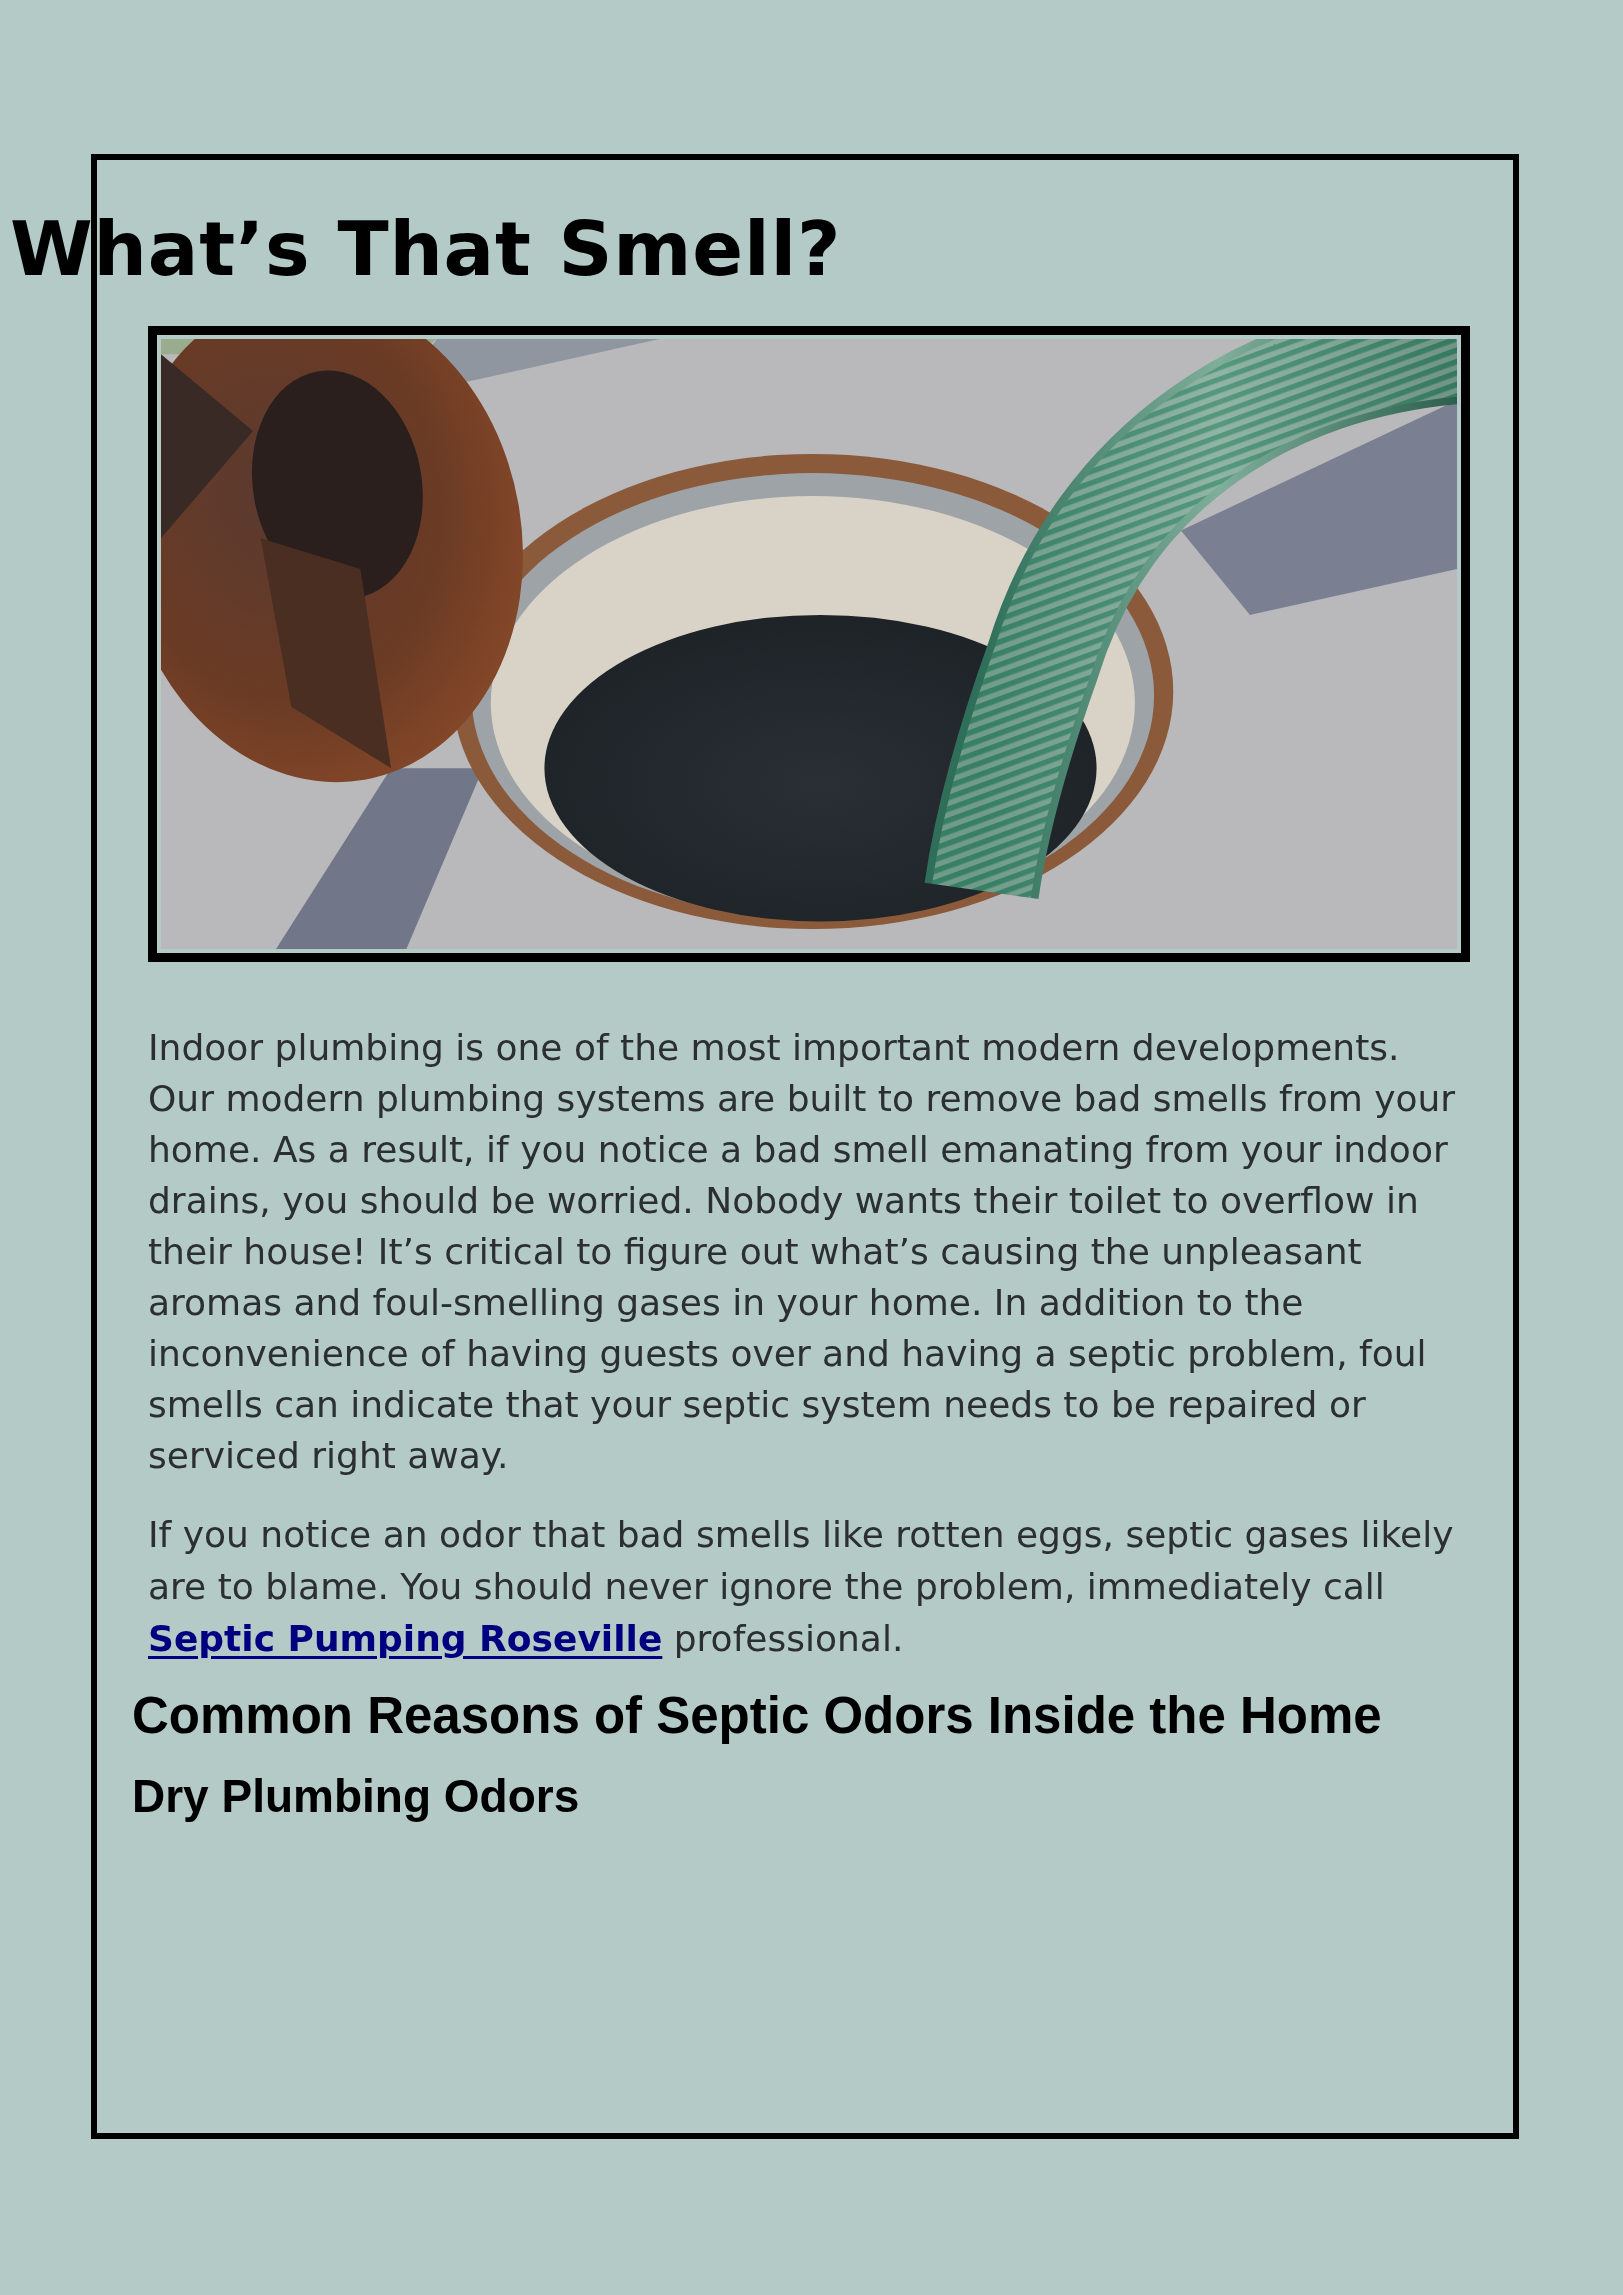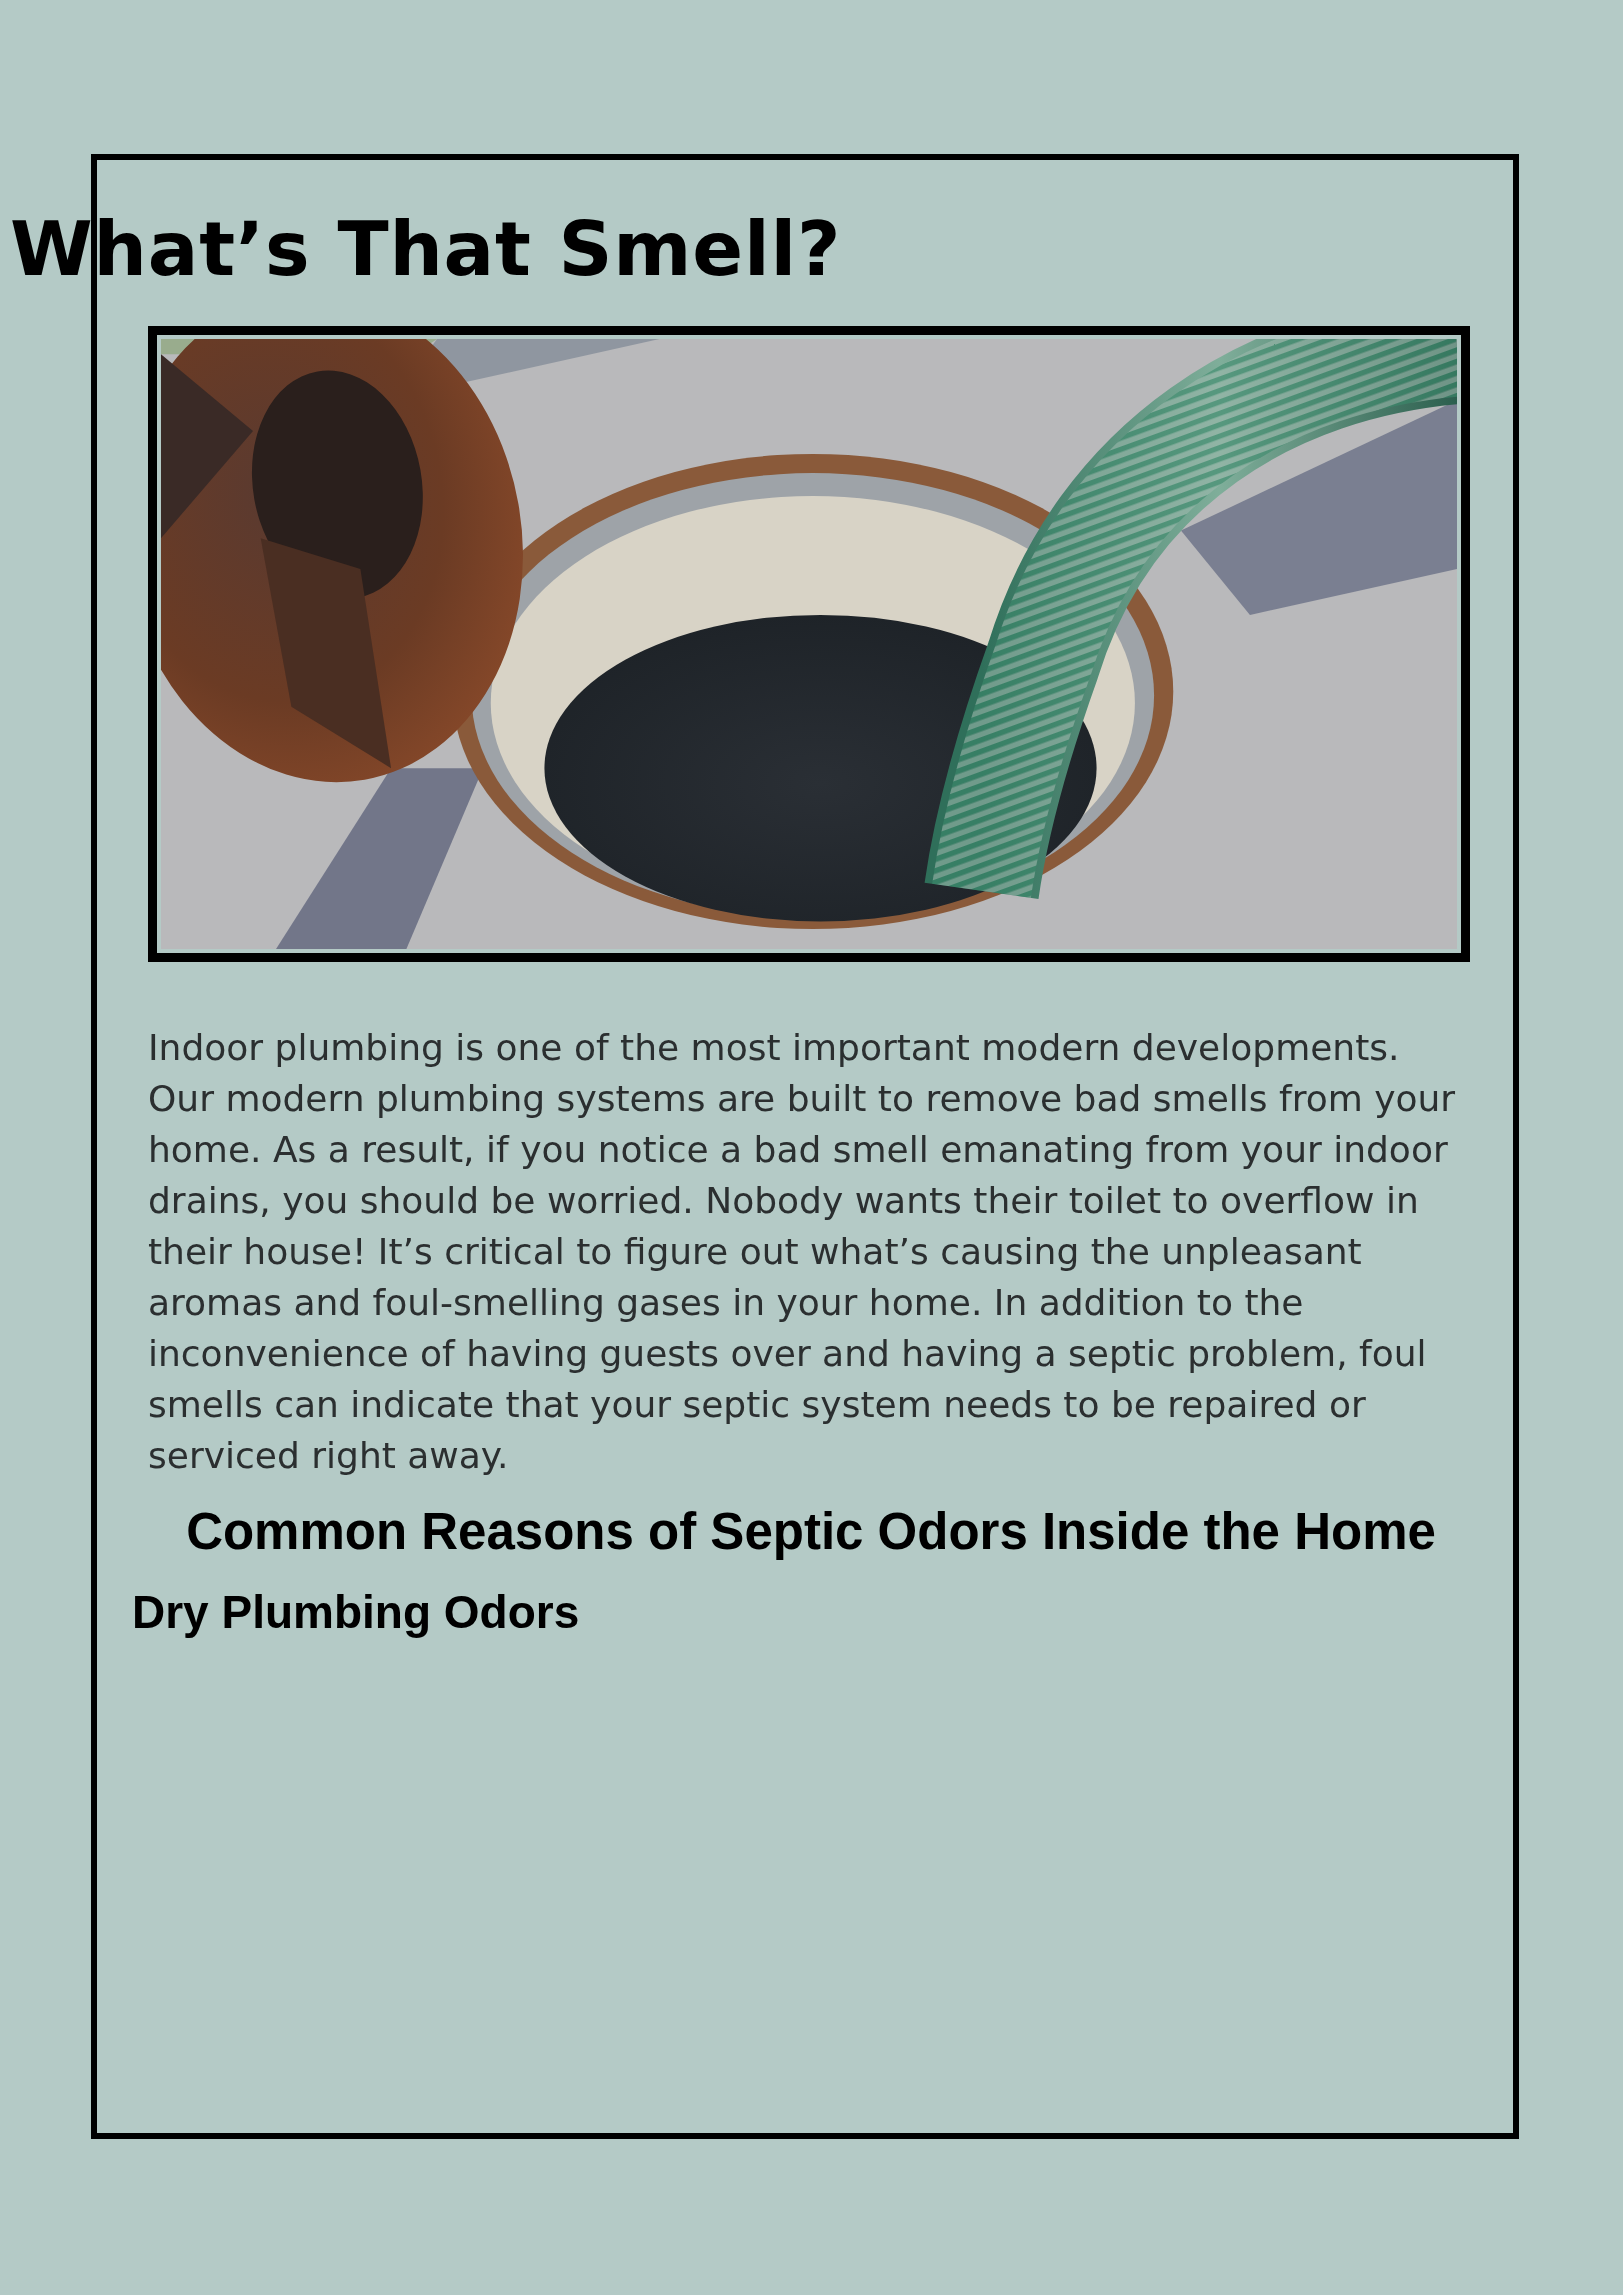--- a/index.html
+++ b/index.html
@@ -64,21 +64,20 @@
     text-decoration-thickness: 3.1px;
     text-underline-offset: 4.6px;
   }
   .content h2 {
     margin: 20px 0 0 0;
     font-family: "Liberation Sans", sans-serif;
     font-weight: bold;
     font-size: 51px;
     line-height: 61px;
     color: #000;
-    text-align: center;
   }
   .content h3 {
     margin: 23px 0 0 0;
     font-family: "Liberation Sans", sans-serif;
     font-weight: bold;
     font-size: 46px;
     line-height: 55px;
     color: #000;
   }
   .content p.p3 { margin-top: 15.3px; line-height: 53px; }
@@ -132,16 +131,17 @@
       <polygon points="130,260 260,300 300,560 170,480" fill="#4a2e22"></polygon>
 
       <path d="M1690,10 C1450,30 1230,160 1150,420 C1100,560 1080,650 1070,720" stroke="url(#hose)" stroke-width="150" fill="none"></path>
       <path d="M1690,10 C1450,30 1230,160 1150,420 C1100,560 1080,650 1070,720" stroke="url(#ribs)" stroke-width="130" fill="none" opacity="0.6"></path>
     </svg>
   </div>
 </div>
 
 <div class="content">
   <p class="p1">Indoor plumbing is one of the most important modern developments. Our modern plumbing systems are built to remove bad smells from your home. As a result, if you notice a bad smell emanating from your indoor drains, you should be worried. Nobody wants their toilet to overflow in their house! It’s critical to figure out what’s causing the unpleasant aromas and foul-smelling gases in your home. In addition to the inconvenience of having guests over and having a septic problem, foul smells can indicate that your septic system needs to be repaired or serviced right away.</p>
+  <p class="p2"><span>If you notice an odor that bad smells like rotten eggs, septic gases likely are to blame. You should never ignore the problem, immediately call </span><a>Septic Pumping Roseville</a><span> professional.</span></p>
   <h2>Common Reasons of Septic Odors Inside the Home</h2>
   <h3>Dry Plumbing Odors</h3>
 </div>
 
 
 </body></html>

